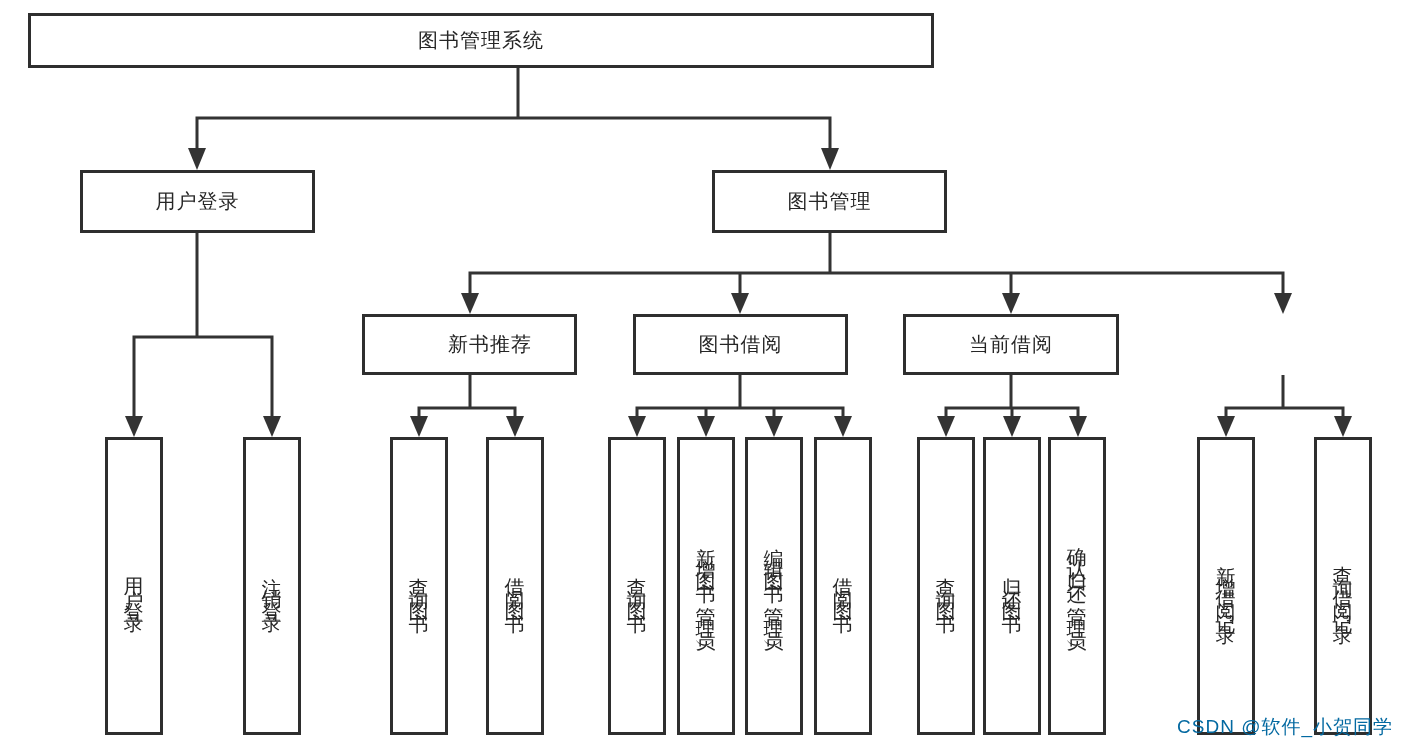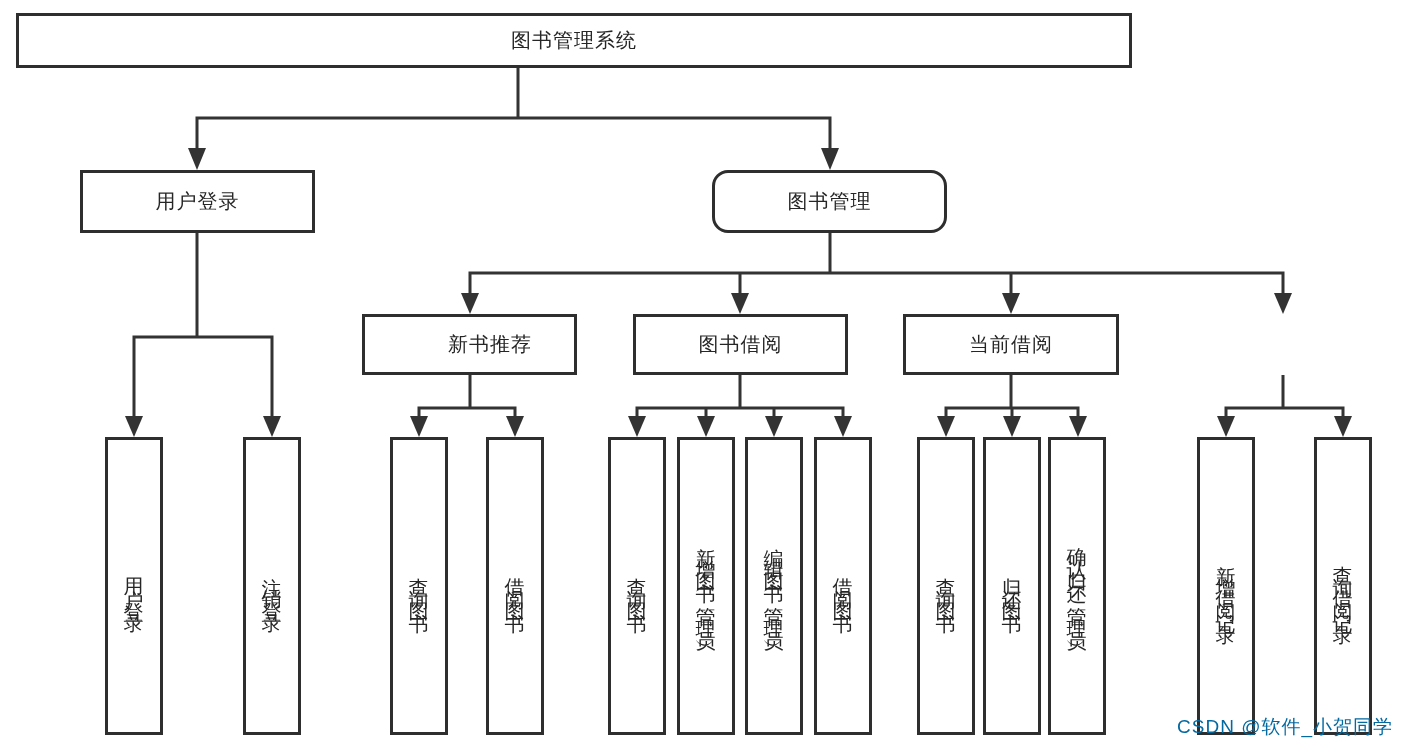--- a/index.html
+++ b/index.html
@@ -51,23 +51,23 @@
   }
   .watermark {
     position: absolute;
     right: 12px;
     top: 714px;
     font-size: 19px;
     letter-spacing: 1px;
     color: #0369a1;
   }
   
-  .n-root        { left: 16px;   top: 13px;  width: 1116px; height: 55px; }
+  .n-root        { left: 28px;   top: 13px;  width: 906px; height: 55px; }
   .n-user-login  { left: 80px;   top: 170px; width: 235px;  height: 63px; }
-  .n-book-mgmt   { left: 712px;  top: 170px; width: 235px;  height: 63px; border-radius: 16px; }
+  .n-book-mgmt   { left: 712px;  top: 170px; width: 235px;  height: 63px; }
   .n-new-book    { left: 362px;  top: 314px; width: 215px;  height: 61px; padding-left: 41px; }
   .n-book-borrow { left: 633px;  top: 314px; width: 215px;  height: 61px; }
   .n-cur-borrow  { left: 903px;  top: 314px; width: 216px;  height: 61px; }
   .n-borrow-rec  { left: 1175px; top: 314px; width: 216px;  height: 61px; }
   .l-1  { left: 105px; }
   .l-2  { left: 243px; }
   .l-3  { left: 390px; }
   .l-4  { left: 486px; }
   .l-5  { left: 608px; }
   .l-6  { left: 677px; }

